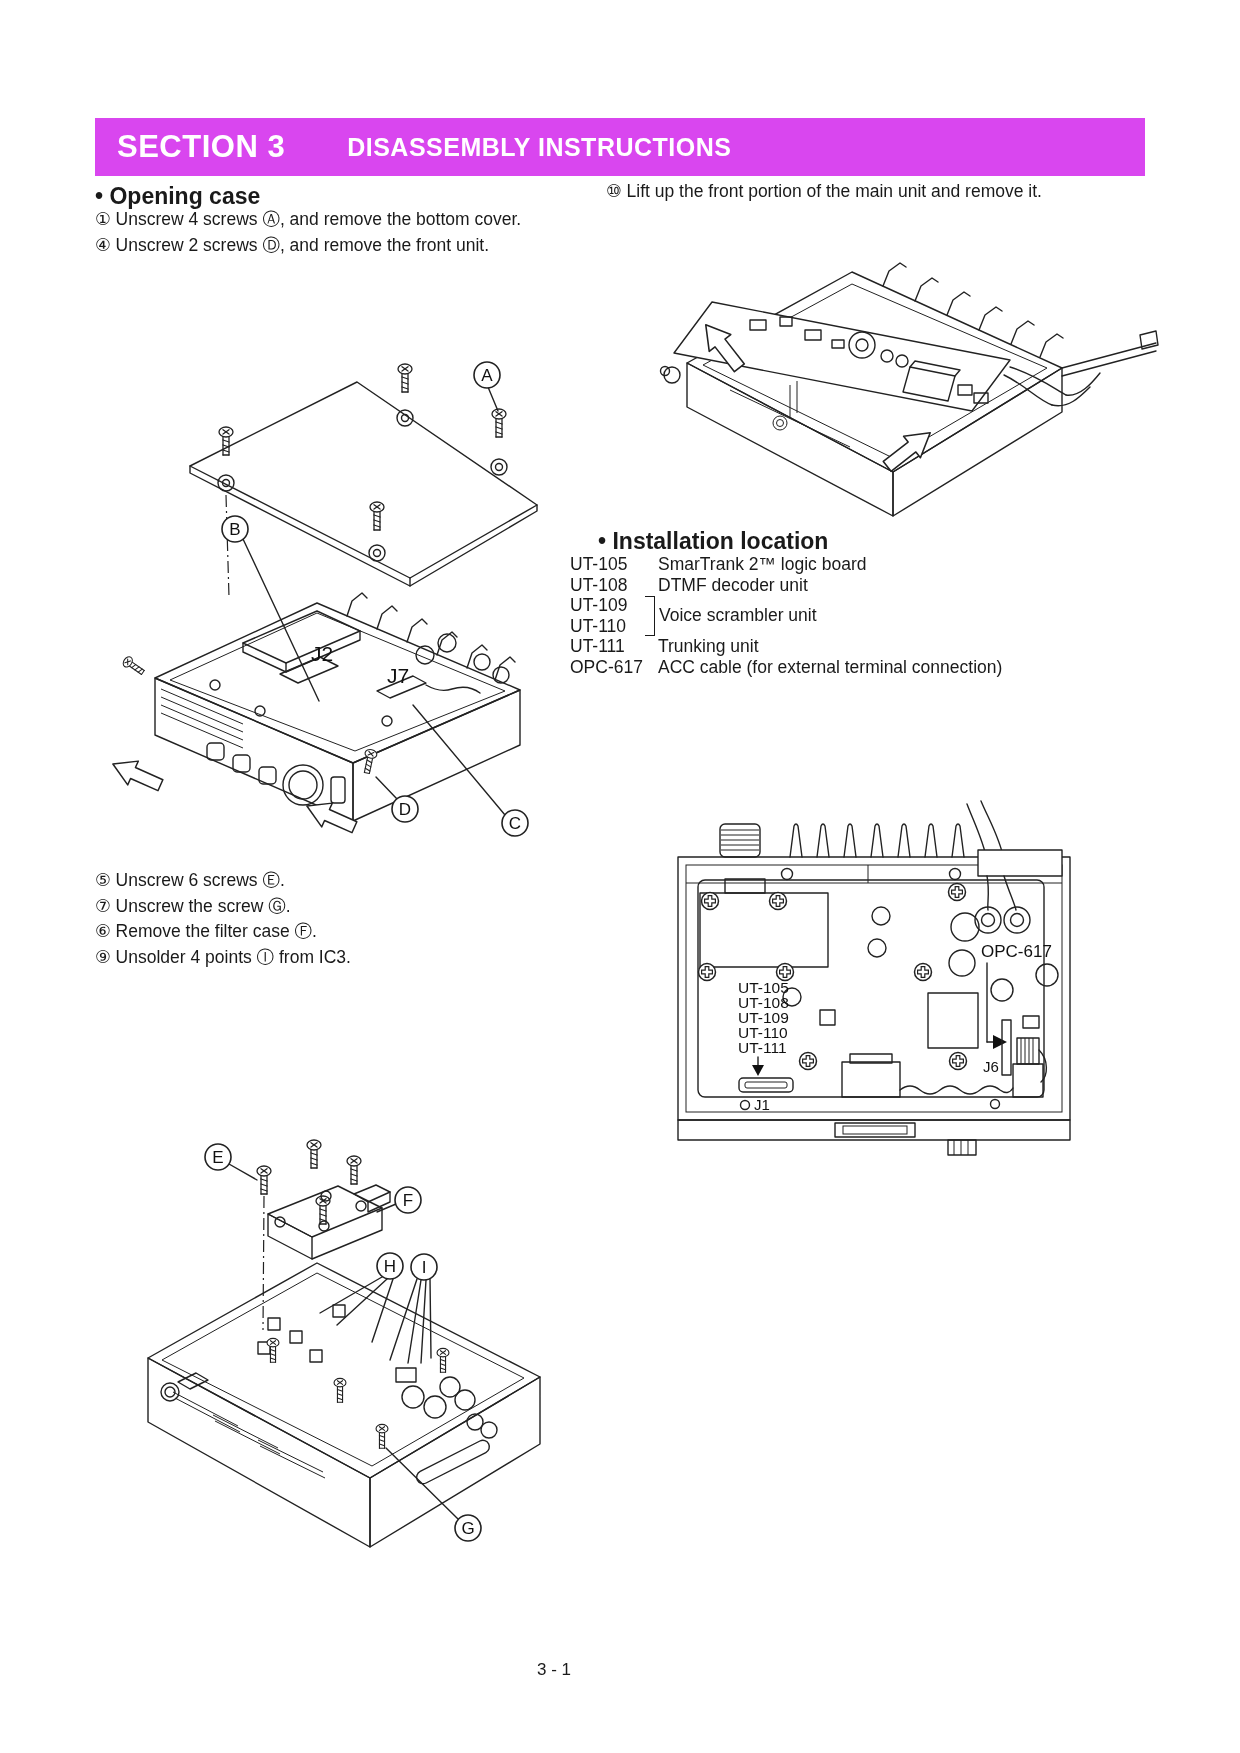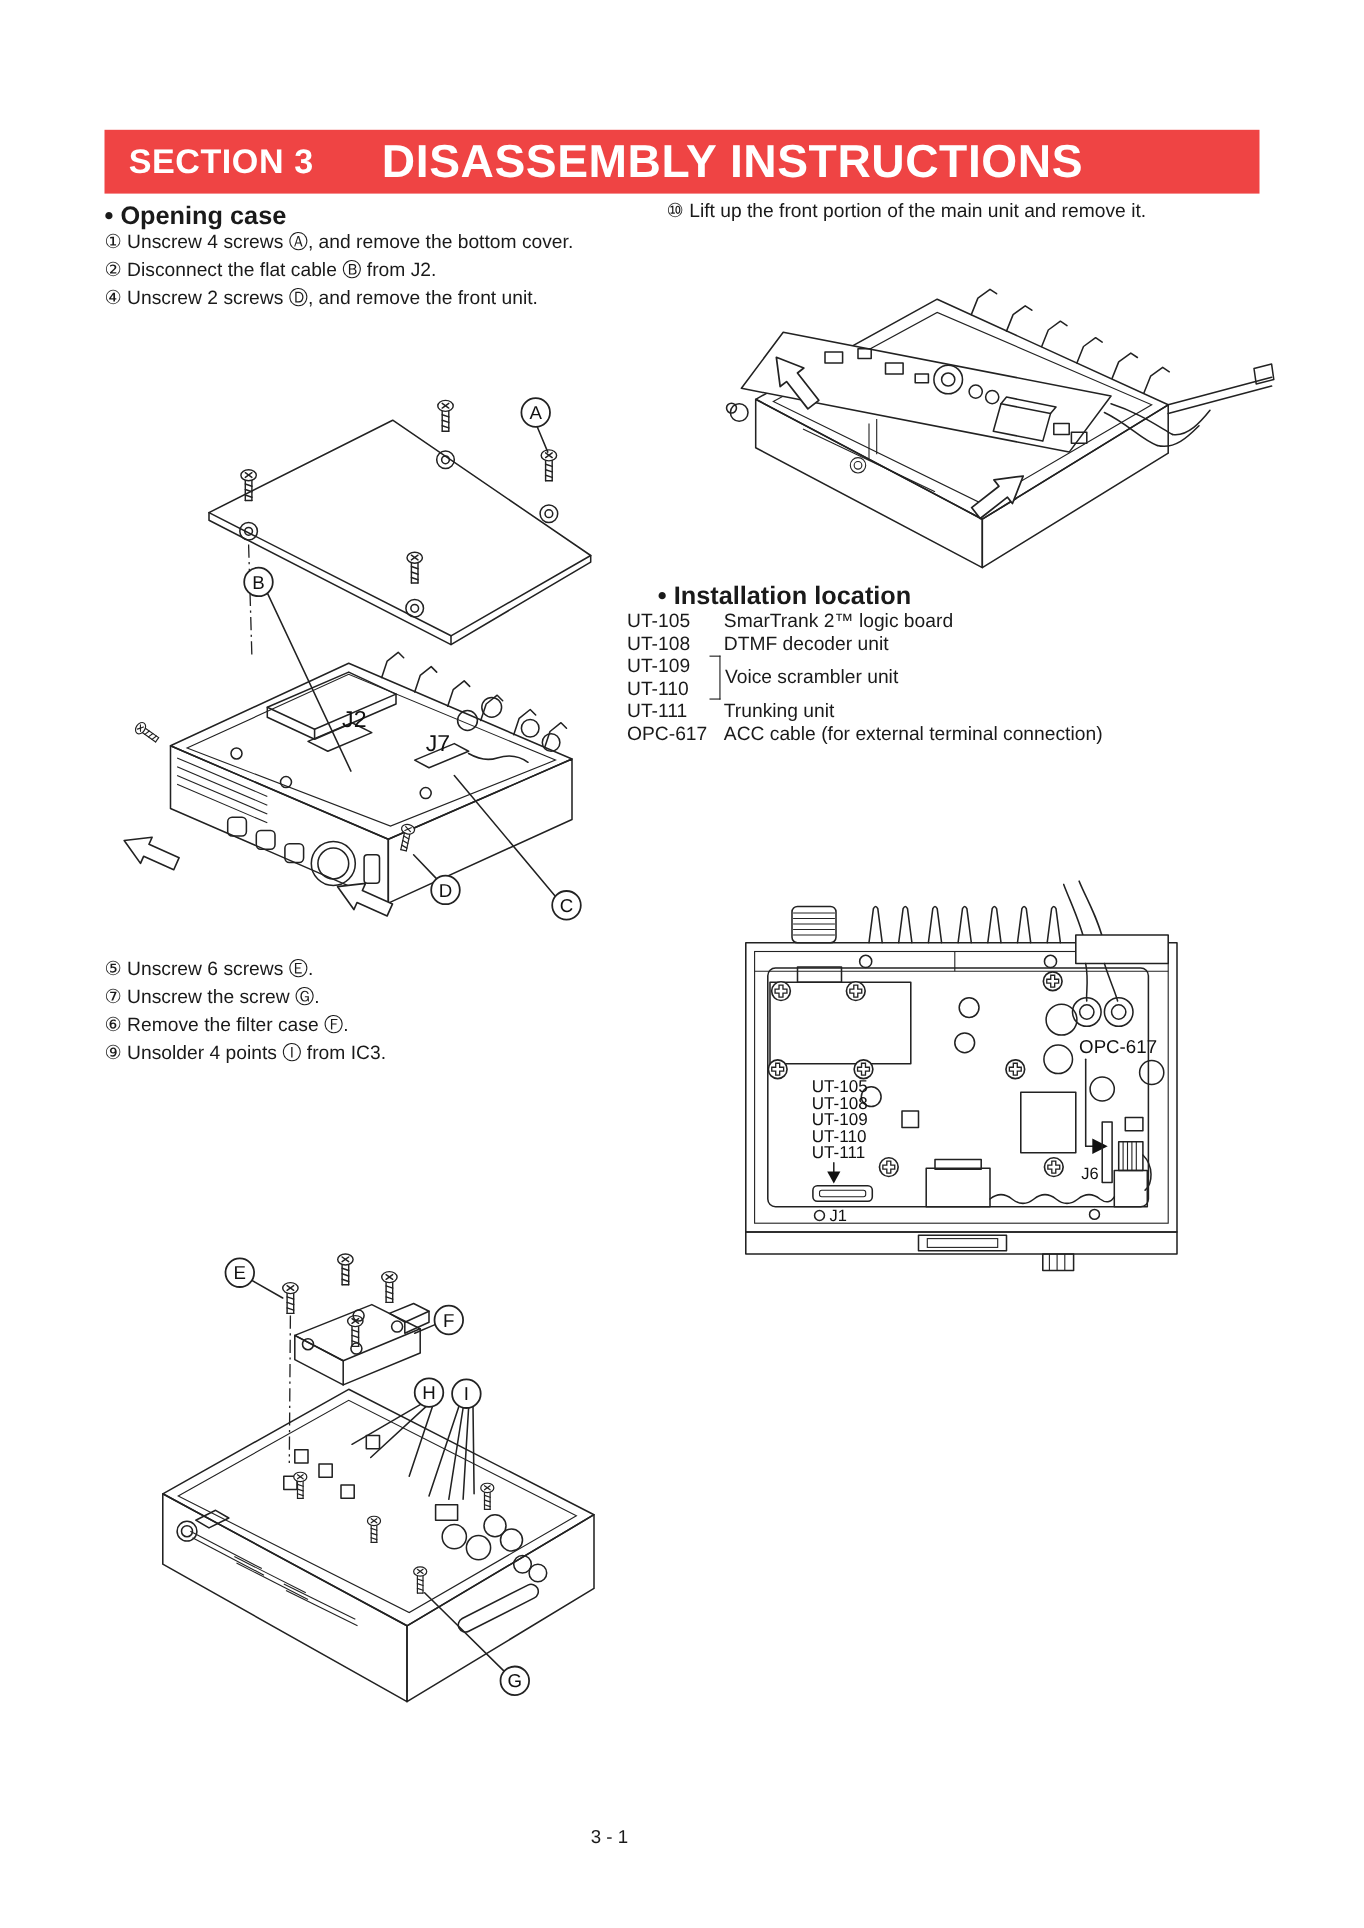--- a/index.html
+++ b/index.html
@@ -3,24 +3,24 @@
 <meta charset="utf-8">
 <style>
   html,body{margin:0;padding:0;}
   body{
     width:1240px;height:1753px;background:#ffffff;position:relative;
     font-family:"Liberation Sans","DejaVu Sans",sans-serif;color:#1a1a1a;
     -webkit-font-smoothing:antialiased;
   }
   .abs{position:absolute;}
   
-  .titlebar{left:95px;top:118px;width:1050px;height:58px;background:#ef4444;color:#fff;
+  .titlebar{left:95px;top:118px;width:1050px;height:58px;background:#d946ef;color:#fff;
     display:flex;align-items:center;}
   .titlebar .sec{margin-left:22px;font-size:31px;font-weight:bold;letter-spacing:.5px;}
-  .titlebar .ttl{margin-left:62px;font-size:42px;font-weight:bold;letter-spacing:.5px;}
+  .titlebar .ttl{margin-left:62px;font-size:25px;font-weight:bold;letter-spacing:.5px;}
   
   .heading{font-size:23px;font-weight:bold;}
   .step{font-size:17.5px;line-height:25.6px;white-space:nowrap;}
   
   .inst-row{display:flex;font-size:17.5px;line-height:20.5px;}
   .inst-row .code{width:88px;flex:none;}
   .inst-group{display:flex;align-items:center;font-size:17.5px;}
   .inst-group .codes{width:75px;flex:none;line-height:20.5px;}
   .inst-group .bracket{width:9px;height:38px;flex:none;margin-right:4px;
     border:1.6px solid #1a1a1a;border-left:none;}
@@ -61,21 +61,20 @@
 </svg>
 
 <div class="abs titlebar">
   <span class="sec">SECTION 3</span>
   <span class="ttl">DISASSEMBLY INSTRUCTIONS</span>
 </div>
 
 <div class="abs heading" style="left:95px;top:183px;">• Opening case</div>
 <div class="abs" style="left:95px;top:207px;">
   <div class="step">① Unscrew 4 screws Ⓐ, and remove the bottom cover.</div>
-  <div class="step">② Disconnect the flat cable Ⓑ from J2.</div>
   <div class="step">④ Unscrew 2 screws Ⓓ, and remove the front unit.</div>
 </div>
 
 <svg class="abs" style="left:95px;top:325px;" width="450" height="515" viewBox="0 0 450 515">
 
   <path class="ln" d="M95,141 L262,57 L442,180 L315,253 Z"></path>
   <path class="ln" d="M95,141 L95,148 L315,261 L442,186 L442,180"></path>
   <path class="ln" d="M315,253 L315,261"></path>
 
   <g class="ln">

